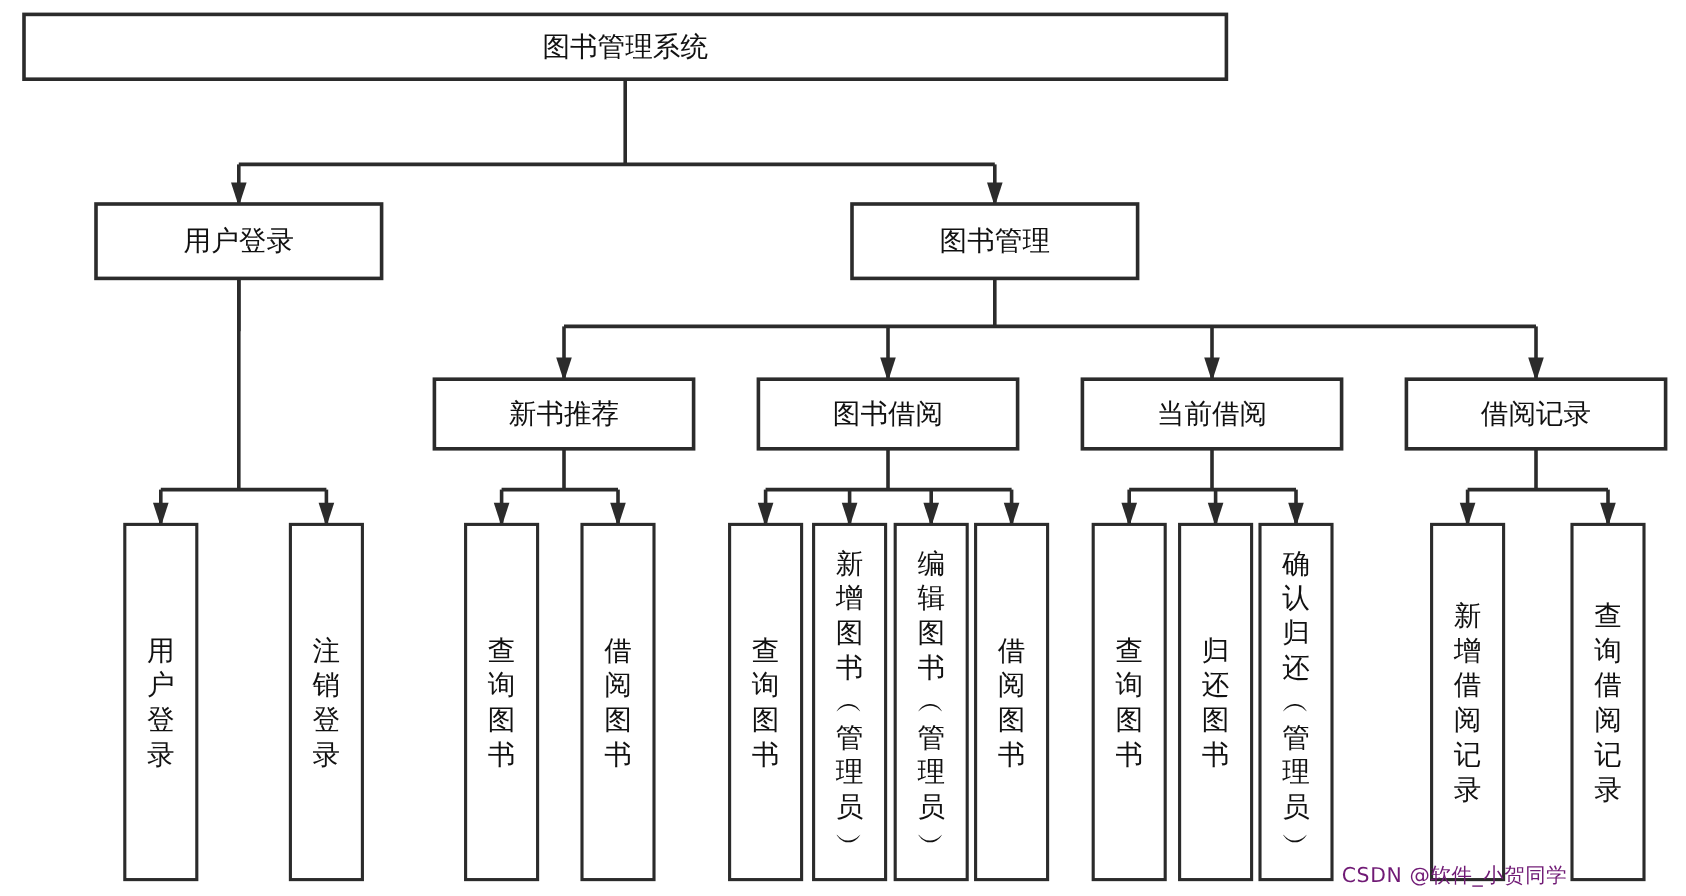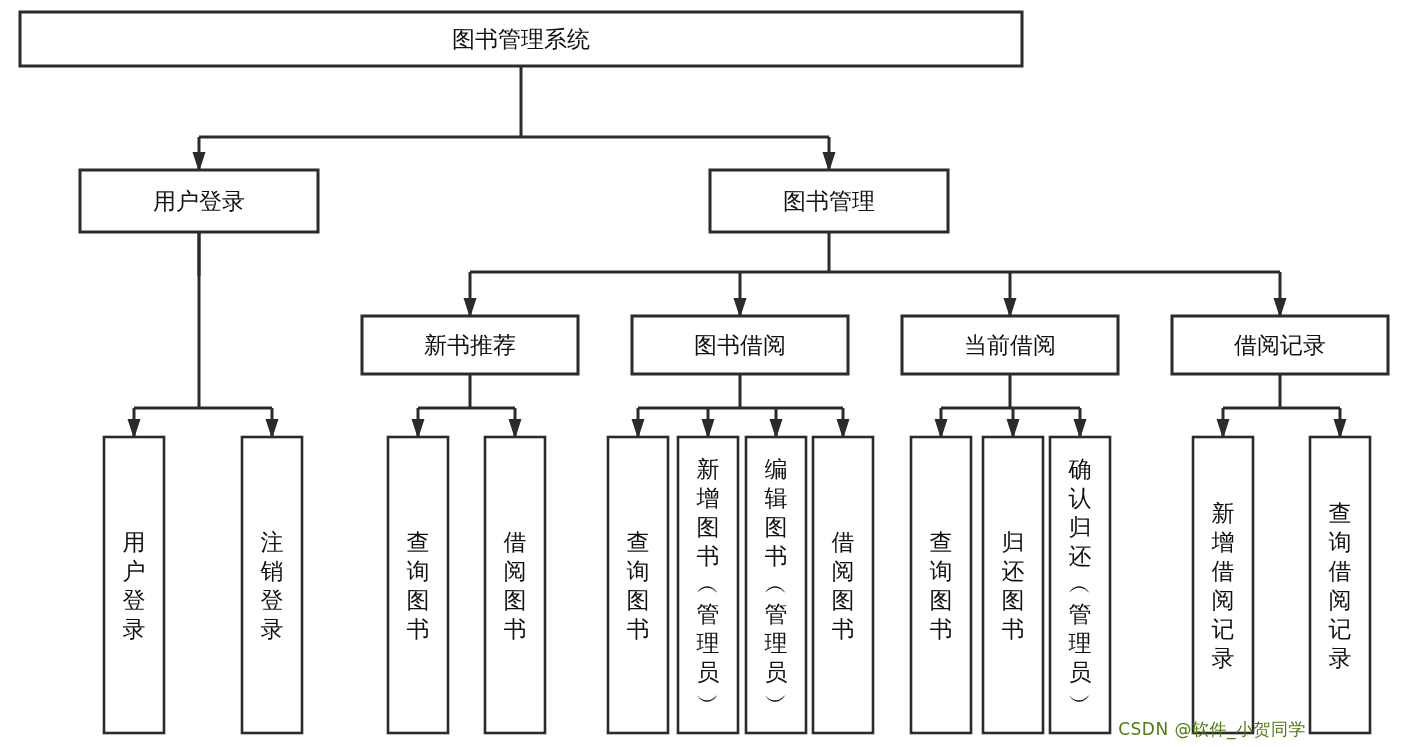--- a/index.html
+++ b/index.html
@@ -59,21 +59,21 @@
     font-size: 23px;
     fill: #111111;
     text-anchor: middle;
   }
   .watermark {
     position: absolute;
     right: 12px;
     bottom: 6px;
     font-family: "DejaVu Sans", "Liberation Sans", sans-serif;
     font-size: 17px;
-    color: #4d7c0f;
+    color: #701a75;
     letter-spacing: 0.5px;
     white-space: nowrap;
     user-select: none;
   }
 </style>
 </head>
 <body>
 
 <div id="diagram-root">
 

